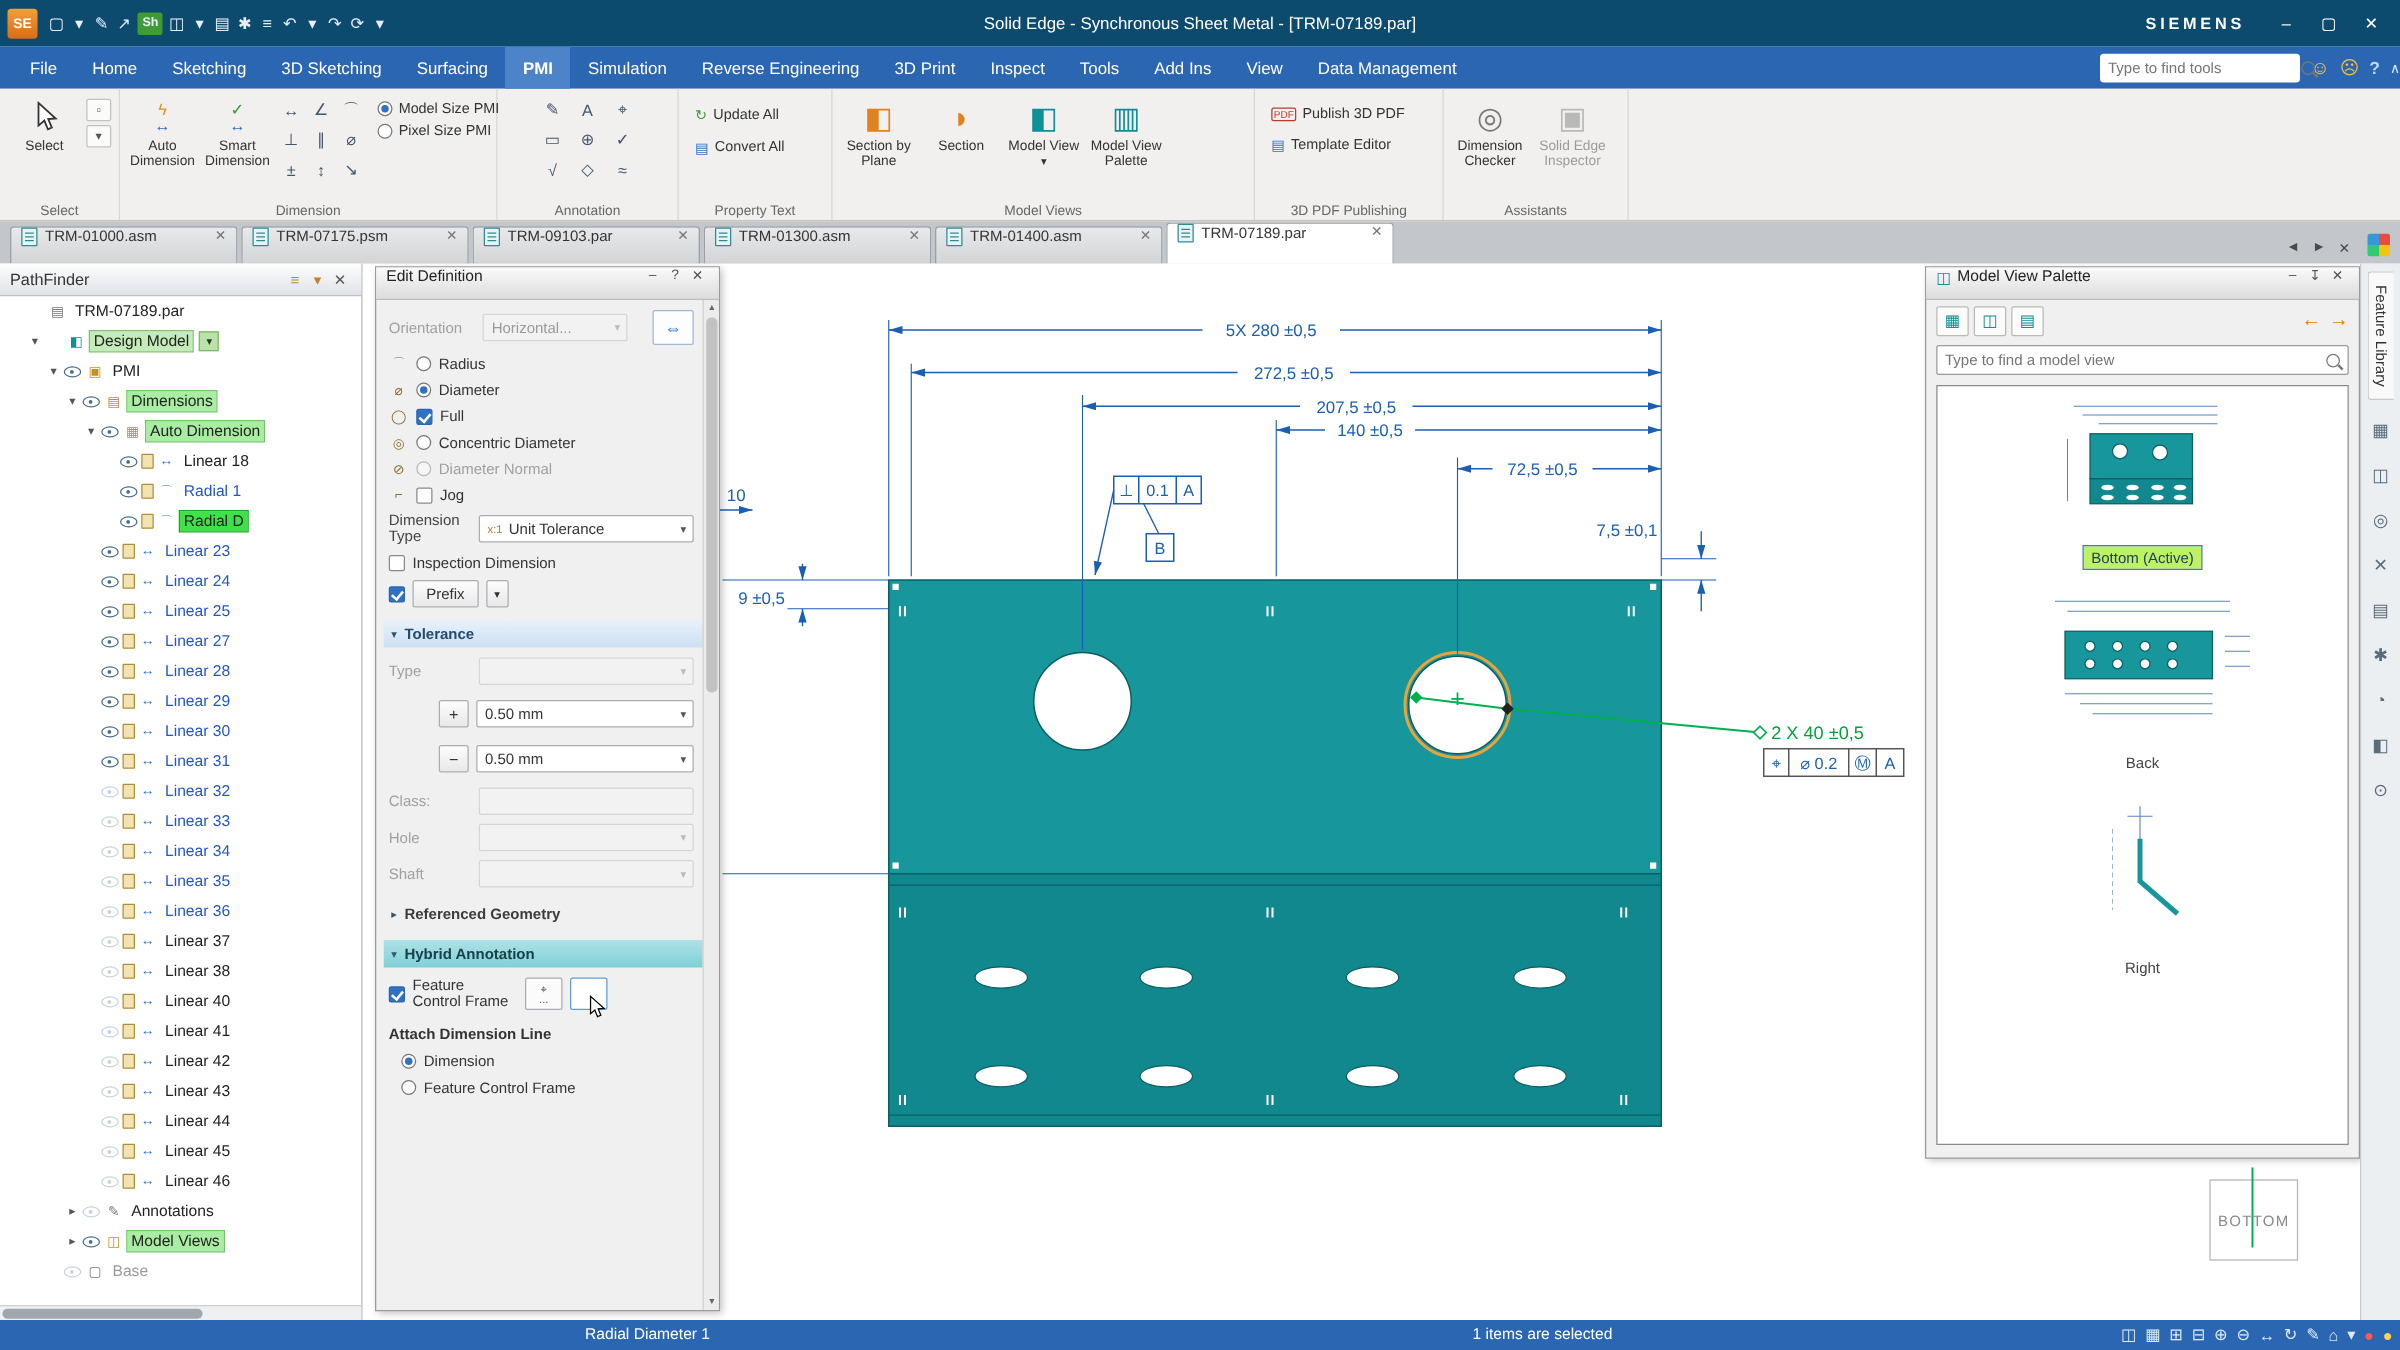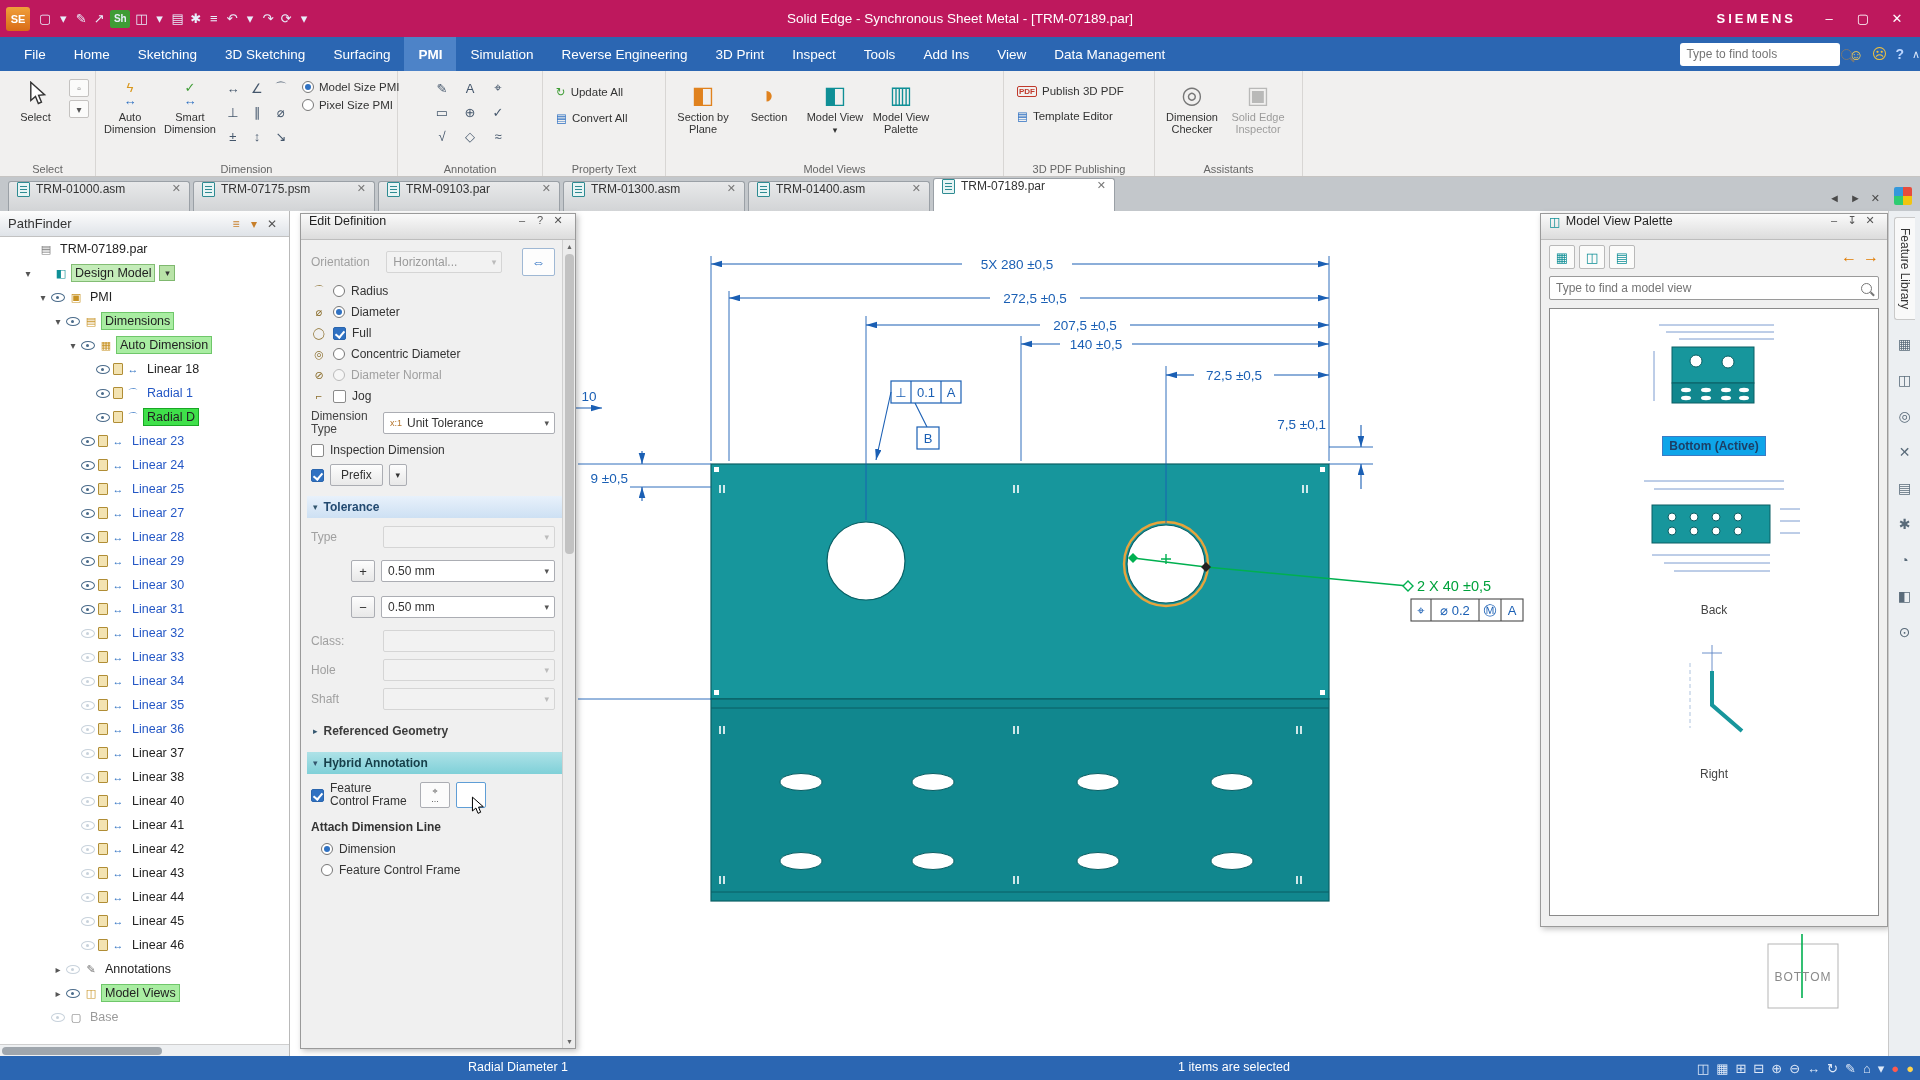--- a/index.html
+++ b/index.html
@@ -1,18 +1,18 @@
 <!DOCTYPE html>
 <html><head>
 <meta charset="utf-8">
 <style>
   *{box-sizing:border-box;margin:0;padding:0;font-family:"Liberation Sans","DejaVu Sans",sans-serif;-webkit-user-select:none}
   body{width:1920px;height:1080px;overflow:hidden;background:#fff;position:relative}
   
-  .titlebar{height:37px;background:#be185d;display:flex;align-items:center;color:#fff;position:relative;padding:0 6px}
+  .titlebar{height:37px;background:#0c4a6e;display:flex;align-items:center;color:#fff;position:relative;padding:0 6px}
   .se-logo{width:24px;height:24px;background:linear-gradient(#f0a03a,#d96b17);border-radius:3px;color:#fff;
     font-size:11px;font-weight:bold;display:flex;align-items:center;justify-content:center;margin-right:6px}
   .qat{display:flex;align-items:center}
   .qat-btns{display:flex;align-items:center}
   .qbtn{min-width:18px;height:24px;display:flex;align-items:center;justify-content:center;font-size:13px;color:#e8eefb;padding:0 3px;cursor:default}
   .qbtn.badge{background:#3f9c35;border-radius:2px;font-size:10px;font-weight:bold;height:18px;min-width:20px;margin:0 2px}
   .tb-title{position:absolute;left:0;right:0;text-align:center;font-size:13.5px;pointer-events:none}
   .tb-right{margin-left:auto;display:flex;align-items:center;gap:2px}
   .brand{font-weight:bold;letter-spacing:3px;font-size:13px;margin-right:14px}
   .winbtn{width:34px;height:26px;display:flex;align-items:center;justify-content:center;font-size:13px}
@@ -43,21 +43,21 @@
   .bicon .one{font-size:24px}
   .gold{color:#d9971d}.tealc{color:#0f8f96}.bluec{color:#2f71c2}.grayc{color:#777}.orangec{color:#e0821e}.greenc{color:#3f9c35}
   .smallgrid{display:grid;grid-template-columns:repeat(3,22px);grid-auto-rows:22px;gap:2px;margin-top:2px}
   .sic{display:flex;align-items:center;justify-content:center;font-size:13px;color:#44566b;border:1px solid transparent;border-radius:2px}
   .radio-col{display:flex;flex-direction:column;gap:6px;margin:6px 4px 0 6px}
   .ropt{display:flex;align-items:center;gap:5px;font-size:11.5px;color:#333;white-space:nowrap}
   .rb{width:12px;height:12px;border:1px solid #777;border-radius:50%;background:#fff;position:relative;flex:none}
   .rb.sel::after{content:"";position:absolute;inset:2px;background:#2f71c2;border-radius:50%}
   .hbtn{display:flex;align-items:center;gap:5px;font-size:11.5px;color:#333;padding:3px 6px;border:1px solid transparent;border-radius:2px;white-space:nowrap}
   .hcol{display:flex;flex-direction:column;gap:4px;margin-top:6px}
-  .pdfbadge{font-size:8px;font-weight:bold;color:#c0392b;border:1px solid #c0392b;padding:0 1px;border-radius:2px}
+  .pdfbadge{font-size:8px;font-weight:normal;color:#c0392b;border:1px solid #c0392b;padding:0 1px;border-radius:2px}
   .cursor-svg{width:22px;height:26px}
   .mini-col{display:flex;flex-direction:column;gap:3px;margin-top:4px}
   .sbtn{width:20px;height:18px;border:1px solid #c4c2c0;background:#fbfbfa;display:flex;align-items:center;justify-content:center;font-size:10px;color:#555;border-radius:2px}
   
   .doctabs{height:34px;background:#c3c7cb;display:flex;align-items:flex-end;padding-left:8px;position:relative}
   .dtab{width:182px;height:30px;background:linear-gradient(#e8e9ea,#d2d4d6);border:1px solid #9aa0a6;border-bottom:none;border-radius:3px 3px 0 0;
     display:flex;align-items:flex-start;gap:6px;padding:0 8px;margin-right:3px;font-size:12px;color:#333}
   .dtab.active{background:#fff;height:33px;font-weight:normal}
   .dtab .ficon{width:13px;height:15px;background:#e7f4f4;border:1px solid #2e8b92;border-radius:1px;flex:none;position:relative}
   .dtab .ficon::after{content:"";position:absolute;left:2px;top:3px;right:2px;height:1px;background:#2e8b92;box-shadow:0 3px 0 #2e8b92,0 6px 0 #2e8b92}
@@ -140,21 +140,21 @@
   .palette{position:absolute;left:1540px;top:2px;width:348px;height:714px;background:#f0f0f0;border:1px solid #9a9a9a;box-shadow:2px 2px 6px rgba(0,0,0,.25);display:flex;flex-direction:column}
   .mv-toolbar{display:flex;align-items:center;padding:5px 8px;gap:4px}
   .mv-tbtn{width:26px;height:24px;border:1px solid #b9b9b9;background:#fbfbfa;display:flex;align-items:center;justify-content:center;color:#0f8f96;font-size:13px;border-radius:2px}
   .mv-arrows{margin-left:auto;display:flex;gap:6px}
   .mv-ar{color:#e07b00;font-size:16px;font-weight:bold}
   .mv-search{margin:2px 8px 8px;display:flex;align-items:center;border:1px solid #9a9a9a;background:#fff;height:24px;padding:0 6px;border-radius:2px}
   .mv-search input{border:none;outline:none;flex:1;font-size:12px;color:#333}
   .mv-content{flex:1;margin:0 8px 10px;background:#fff;border:1px solid #8a8a8a;overflow:hidden;display:flex;flex-direction:column;align-items:center;padding-top:6px}
   .mv-item{display:flex;flex-direction:column;align-items:center;margin-bottom:14px}
   .mv-label{font-size:12px;color:#444;padding:2px 6px;margin-top:2px}
-  .mv-label.active{background:#0ea5e9;outline:1px solid #3b7bc4;font-weight:bold;color:#1c3f66}
+  .mv-label.active{background:#bef264;outline:1px solid #3b7bc4;font-weight:normal;color:#1c3f66}
   
   .rail{position:absolute;right:0;top:0;bottom:0;width:32px;background:#eceff2;border-left:1px solid #c9c9c9;display:flex;flex-direction:column;align-items:center}
   .rail-tab{writing-mode:vertical-rl;font-size:12px;color:#333;background:#f9f9f9;border:1px solid #c9c9c9;border-right:none;padding:10px 3px;margin-top:6px;border-radius:3px 0 0 3px}
   .rail-ic{width:24px;height:24px;display:flex;align-items:center;justify-content:center;color:#5a6b7a;font-size:14px;margin-top:12px}
   
   .statusbar{position:absolute;bottom:0;left:0;right:0;height:24px;background:#2b66b2;color:#fff;font-size:12.5px}
   .sb-left{position:absolute;left:468px;top:4px}
   .sb-center{position:absolute;left:1178px;top:4px}
   .sb-icons{position:absolute;right:6px;top:0;height:24px;display:flex;align-items:center;gap:7px}
   .sbic{font-size:13px;color:#dfe9f8}

